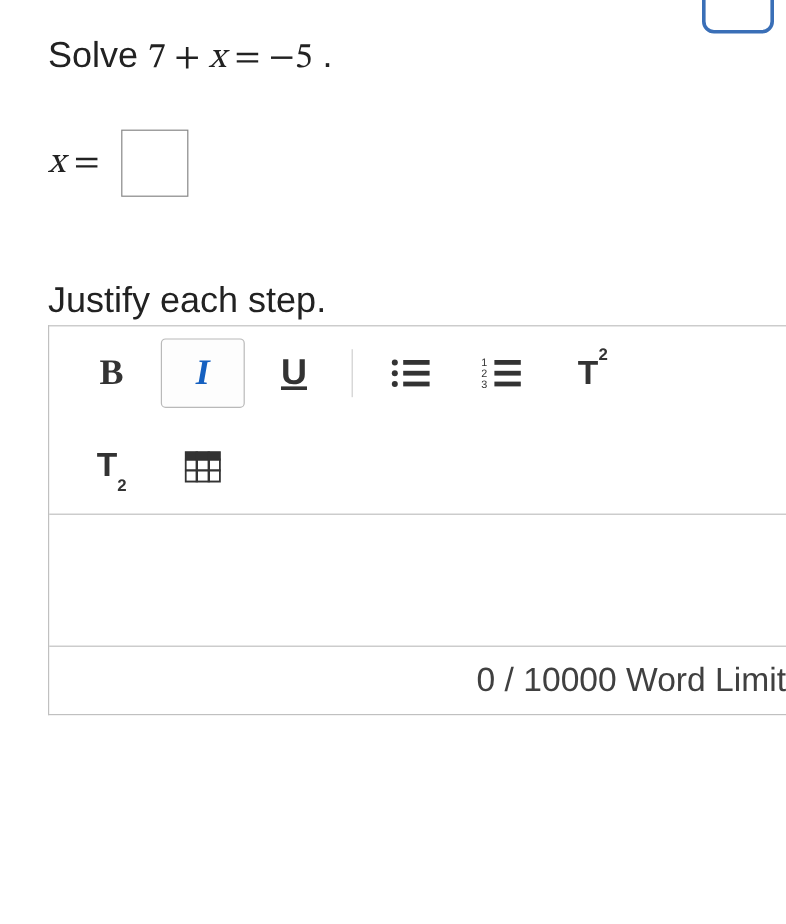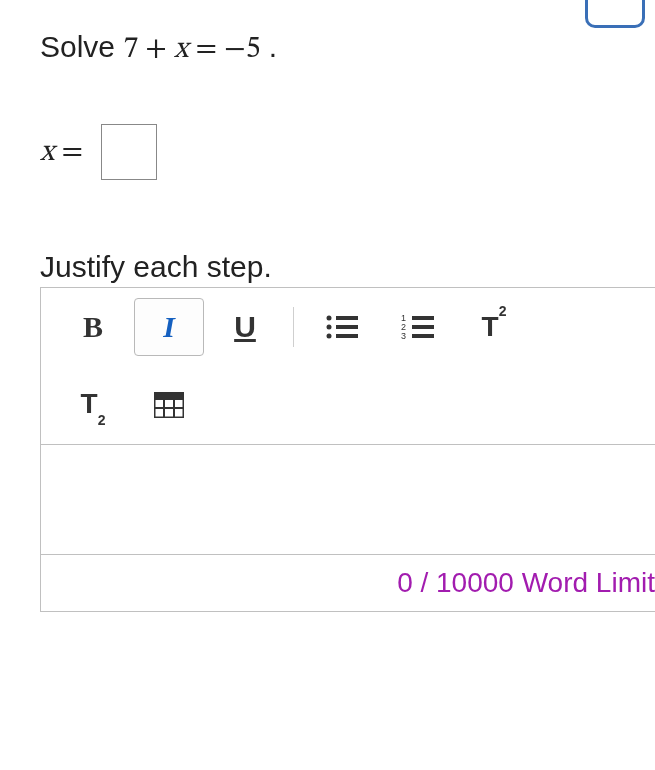--- a/index.html
+++ b/index.html
@@ -11,21 +11,21 @@
     font-family: Arial, Helvetica, sans-serif;
     background: #fff;
     color: #222;
     overflow: hidden;
   }
   .page {
     padding: 30px 0 0 40px;
   }
   .prompt {
     font-size: 30px;
-    margin-bottom: 56px;
+    margin-bottom: 40px;
   }
   .math {
     font-family: "Cambria Math", "STIX Two Math", Georgia, serif;
   }
   .math-ital { font-style: italic; }
   .answer-row {
     display: flex;
     align-items: center;
     gap: 18px;
     margin-bottom: 70px;
@@ -88,21 +88,21 @@
     min-height: 110px;
     border-bottom: 1px solid #c0c0c0;
     padding: 10px;
     font-size: 20px;
     outline: none;
   }
   .editor-footer {
     text-align: right;
     padding: 12px 0 12px 0;
     font-size: 28px;
-    color: #a21caf;
+    color: #404040;
   }
   
   .corner {
     position: absolute;
     right: 10px;
     top: -20px;
     width: 60px;
     height: 48px;
     border: 3px solid #3a6fb7;
     border-radius: 10px;

